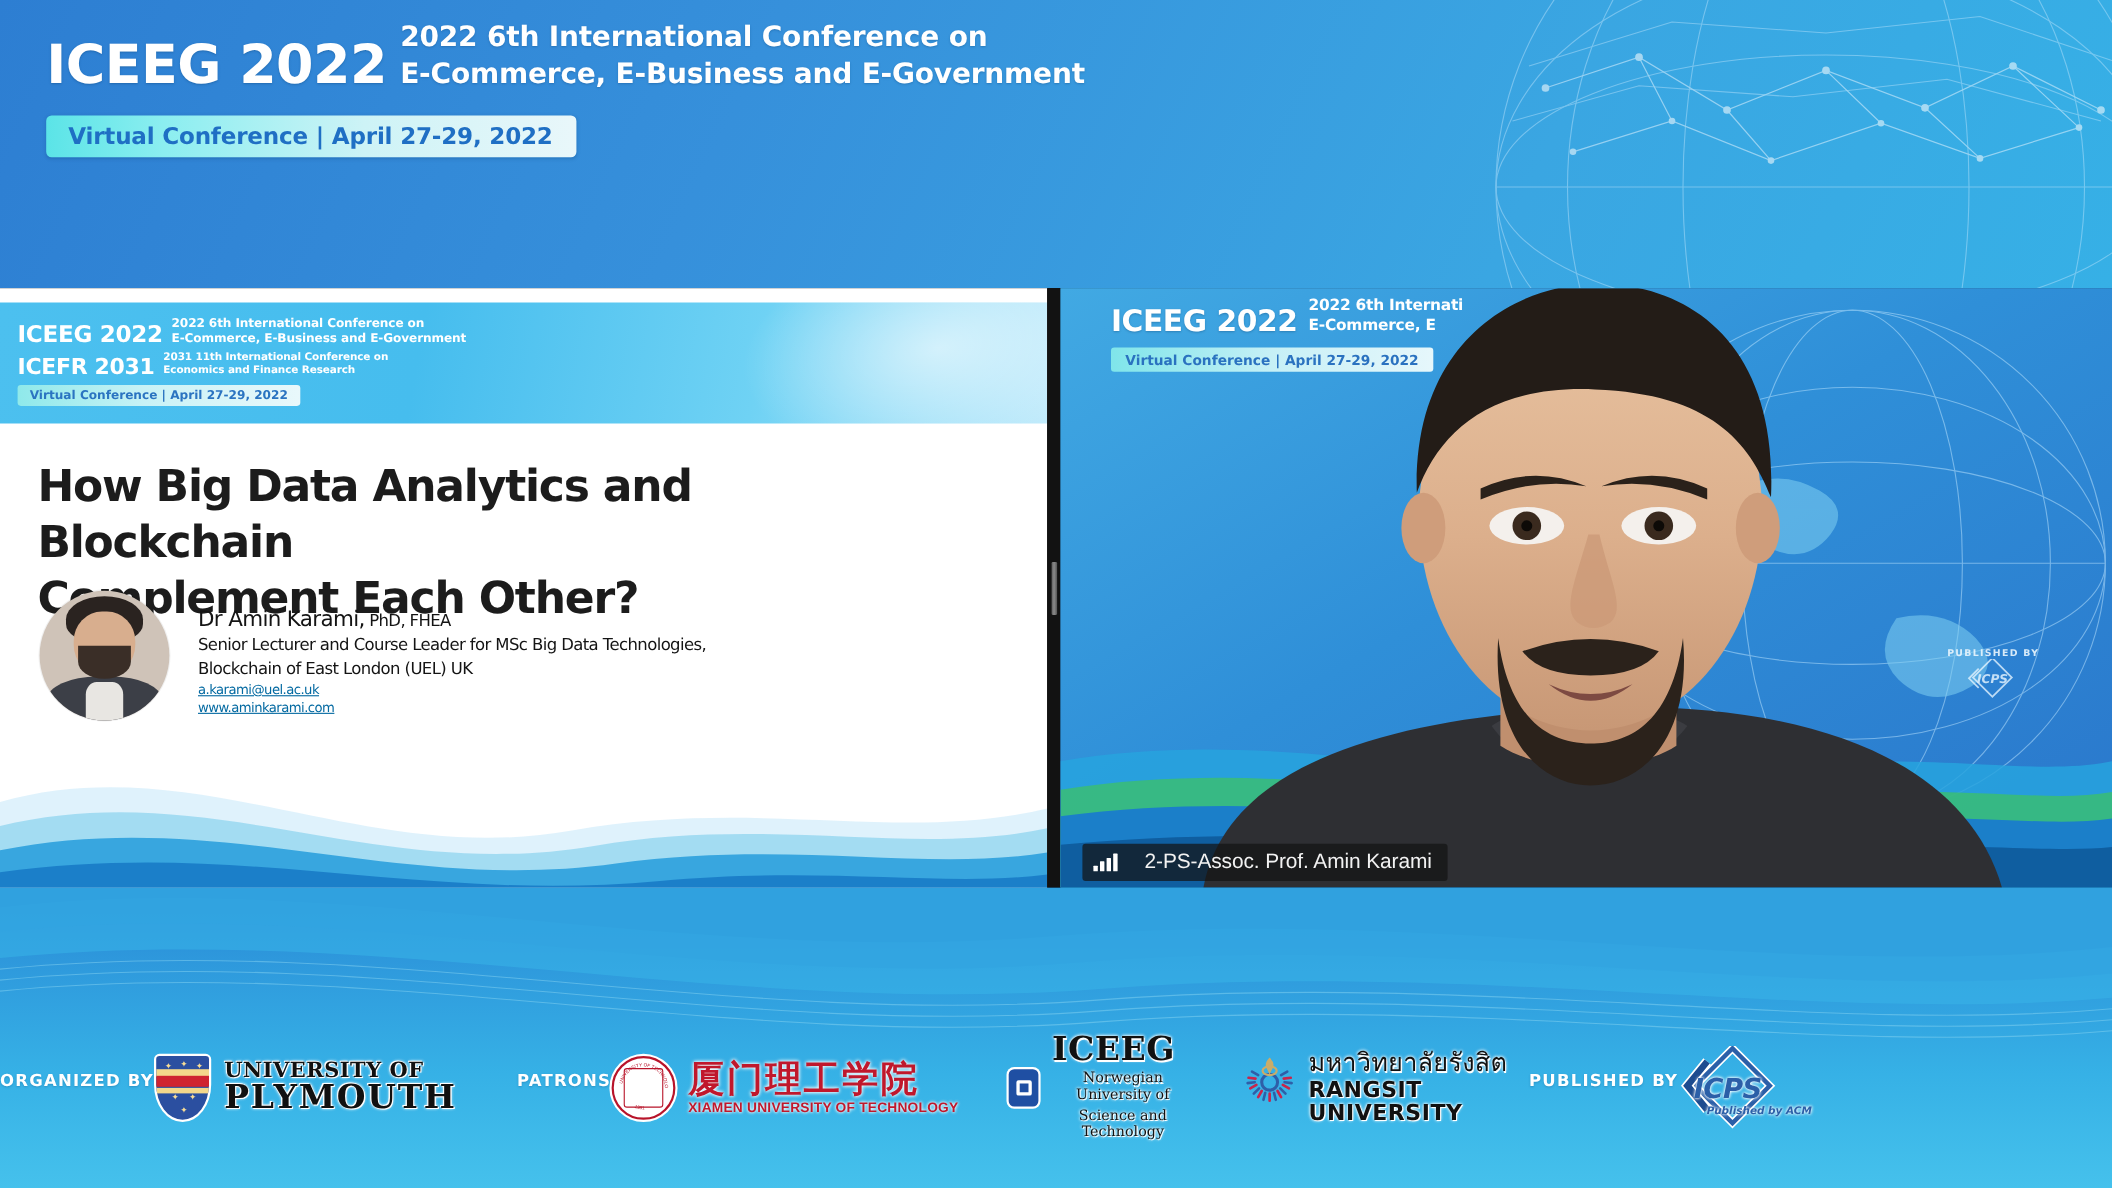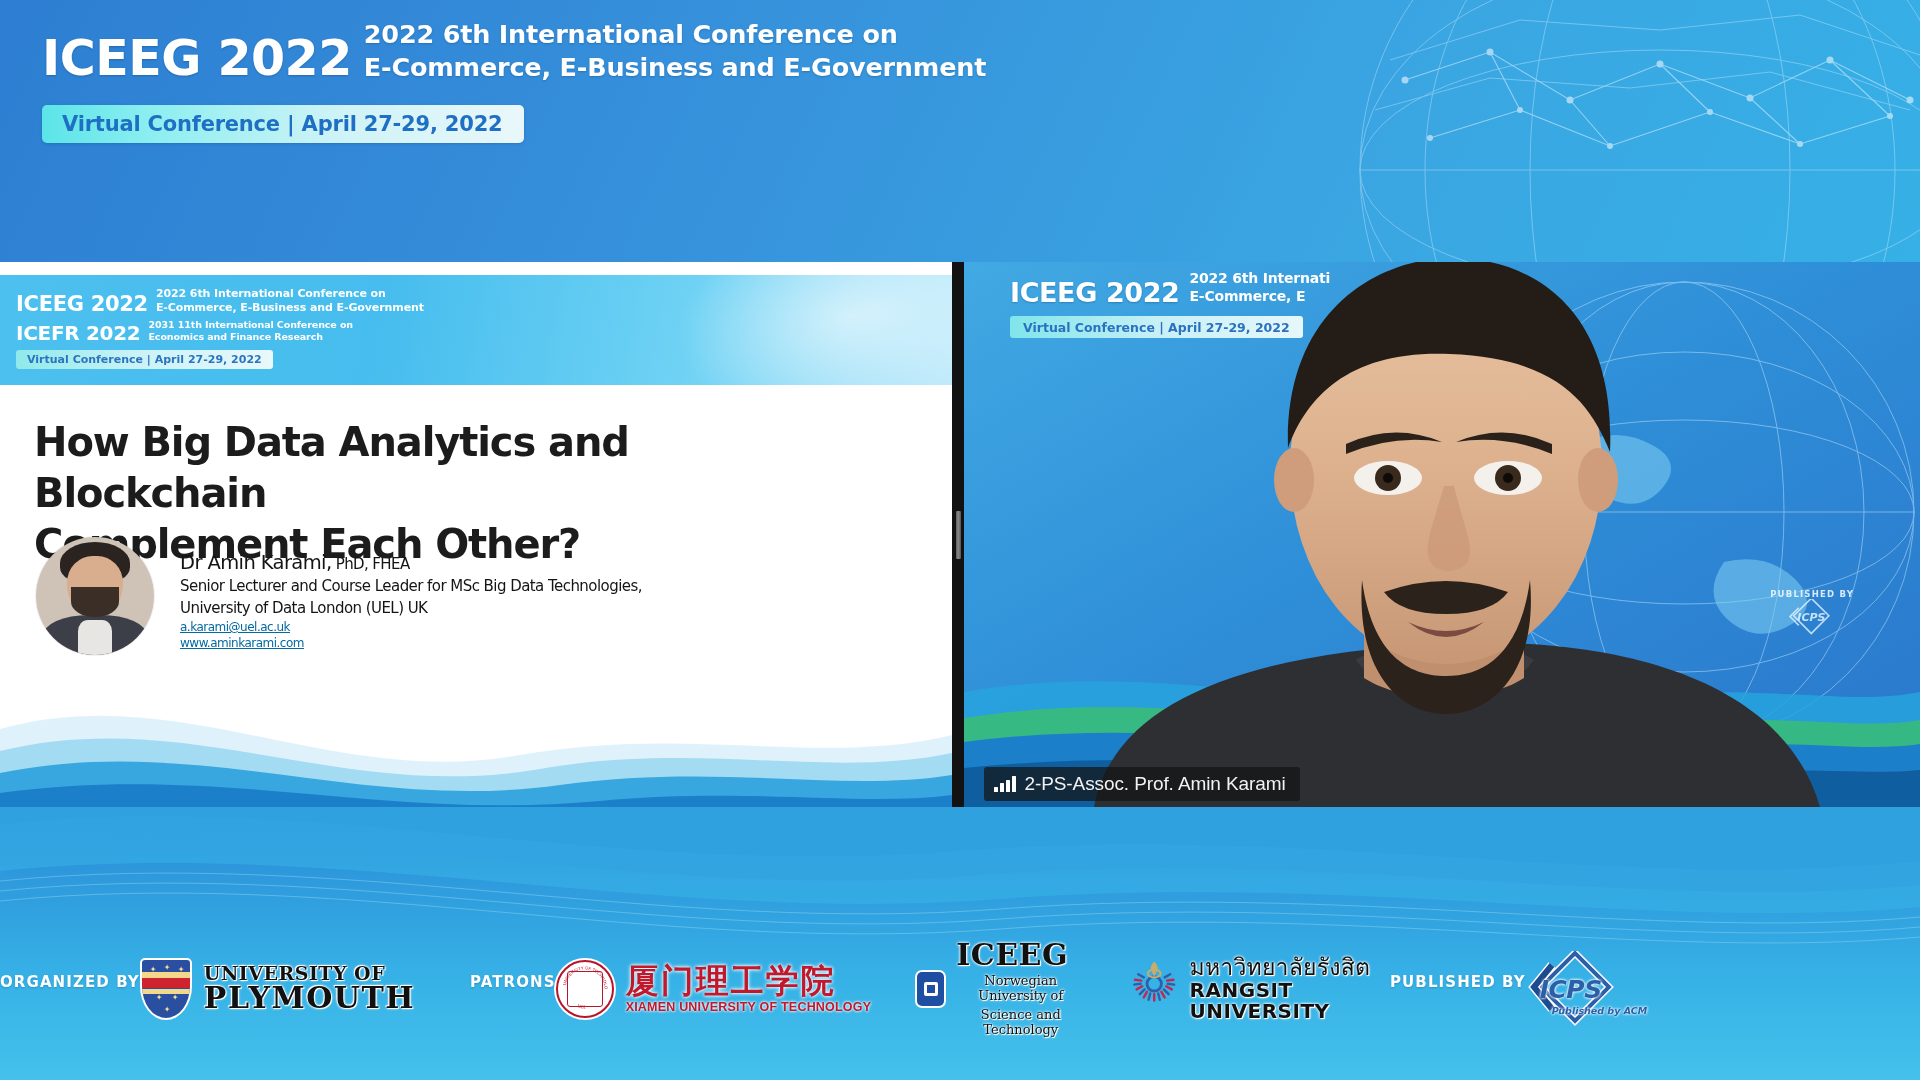--- a/index.html
+++ b/index.html
@@ -222,21 +222,21 @@
     position: absolute; right: 66px; top: 327px;
     text-align: center; opacity: .9;
   }
   .publisher-wm .lbl {
     font-family: "DejaVu Sans", sans-serif; font-weight: 700;
     font-size: 8.5px; color: #eaf6fd; letter-spacing: 1.2px;
   }
   .name-tag {
     position: absolute; left: 20px; bottom: 6px;
     height: 34px; padding: 0 14px 0 10px;
-    display: flex; align-items: center; gap: 9px;
+    display: flex; align-items: center; gap: 25px;
     background: rgba(20,20,20,.72);
     border-radius: 3px;
   }
   .bars { display: flex; align-items: flex-end; gap: 2.5px; height: 16px; }
   .bars i { display: block; width: 3.5px; background: #fff; border-radius: .5px; }
   .bars i:nth-child(1){ height: 5px; }
   .bars i:nth-child(2){ height: 9px; }
   .bars i:nth-child(3){ height: 12.5px; }
   .bars i:nth-child(4){ height: 16px; }
   .name-tag span.nm {
@@ -404,21 +404,21 @@
     <div class="slide-pane">
       <div class="slide-header">
         <div class="sh-line l1">
           <div class="sh-acro">ICEEG 2022</div>
           <div class="sh-sub">
             <div>2022 6th International Conference on</div>
             <div>E-Commerce, E-Business and E-Government</div>
           </div>
         </div>
         <div class="sh-line l2">
-          <div class="sh-acro small">ICEFR 2022</div>
+          <div class="sh-acro small">ICEFR 2031</div>
           <div class="sh-sub tiny">
             <div>2031 11th International Conference on</div>
             <div>Economics and Finance Research</div>
           </div>
         </div>
         <div class="sh-pill">Virtual Conference | April 27-29, 2022</div>
       </div>
 
       <div class="slide-title">
         <div>How Big Data Analytics and Blockchain</div>
@@ -431,21 +431,21 @@
           <div class="pp-shirt"></div>
           <div class="pp-hair"></div>
           <div class="pp-face"></div>
           <div class="pp-beard"></div>
         </div>
         <div class="presenter-text">
           <div class="pt-name">
             <span>Dr Amin Karami,</span><span class="suffix"> PhD, FHEA</span>
           </div>
           <div class="pt-role">Senior Lecturer and Course Leader for MSc Big Data Technologies,</div>
-          <div class="pt-role">University of Data London (UEL) UK</div>
+          <div class="pt-role">Blockchain of East London (UEL) UK</div>
           <a class="pt-link" href="#">a.karami@uel.ac.uk</a>
           <a class="pt-link" href="#">www.aminkarami.com</a>
         </div>
       </div>
 
       <svg class="slide-wave" viewBox="0 0 952 190" preserveAspectRatio="none">
         <path d="M0 112 C 180 62, 330 172, 520 138 C 690 108, 820 150, 952 118 L952 190 L0 190 Z" fill="#d9f0fb" opacity=".85"></path>
         <path d="M0 134 C 190 88, 340 186, 540 152 C 700 124, 830 162, 952 136 L952 190 L0 190 Z" fill="#8fd4ef" opacity=".75"></path>
         <path d="M0 156 C 200 116, 360 196, 560 168 C 720 146, 840 176, 952 158 L952 190 L0 190 Z" fill="#2ca0dd" opacity=".9"></path>
         <path d="M0 176 C 220 146, 380 204, 600 184 C 750 170, 860 190, 952 178 L952 190 L0 190 Z" fill="#1b7fc9"></path>

